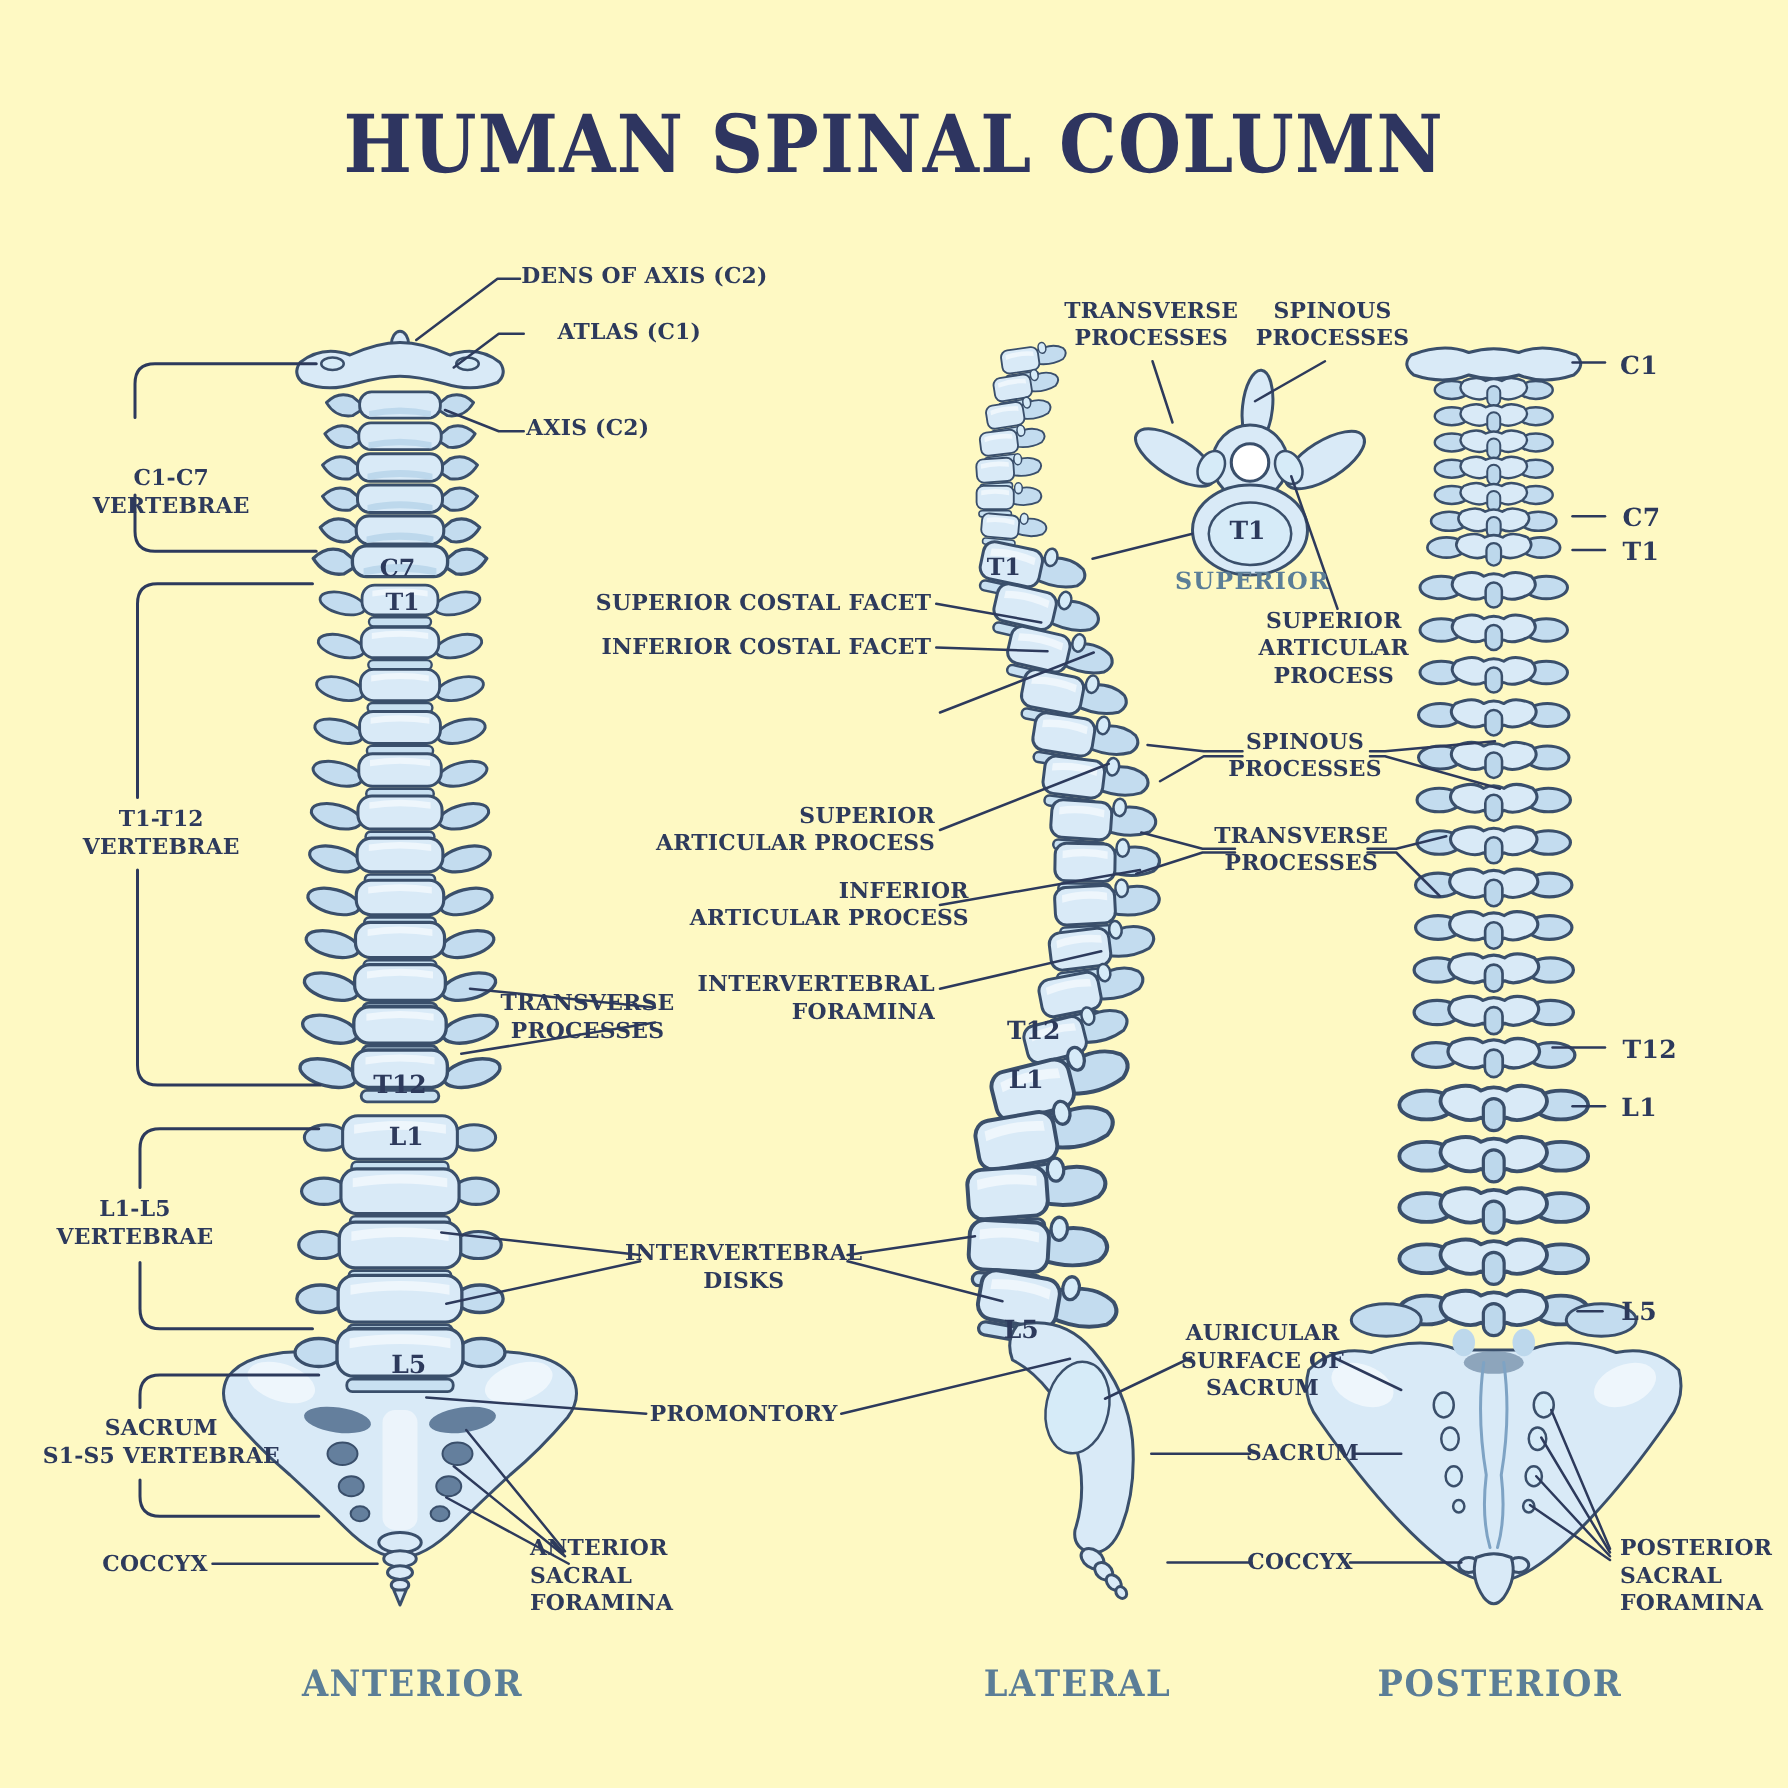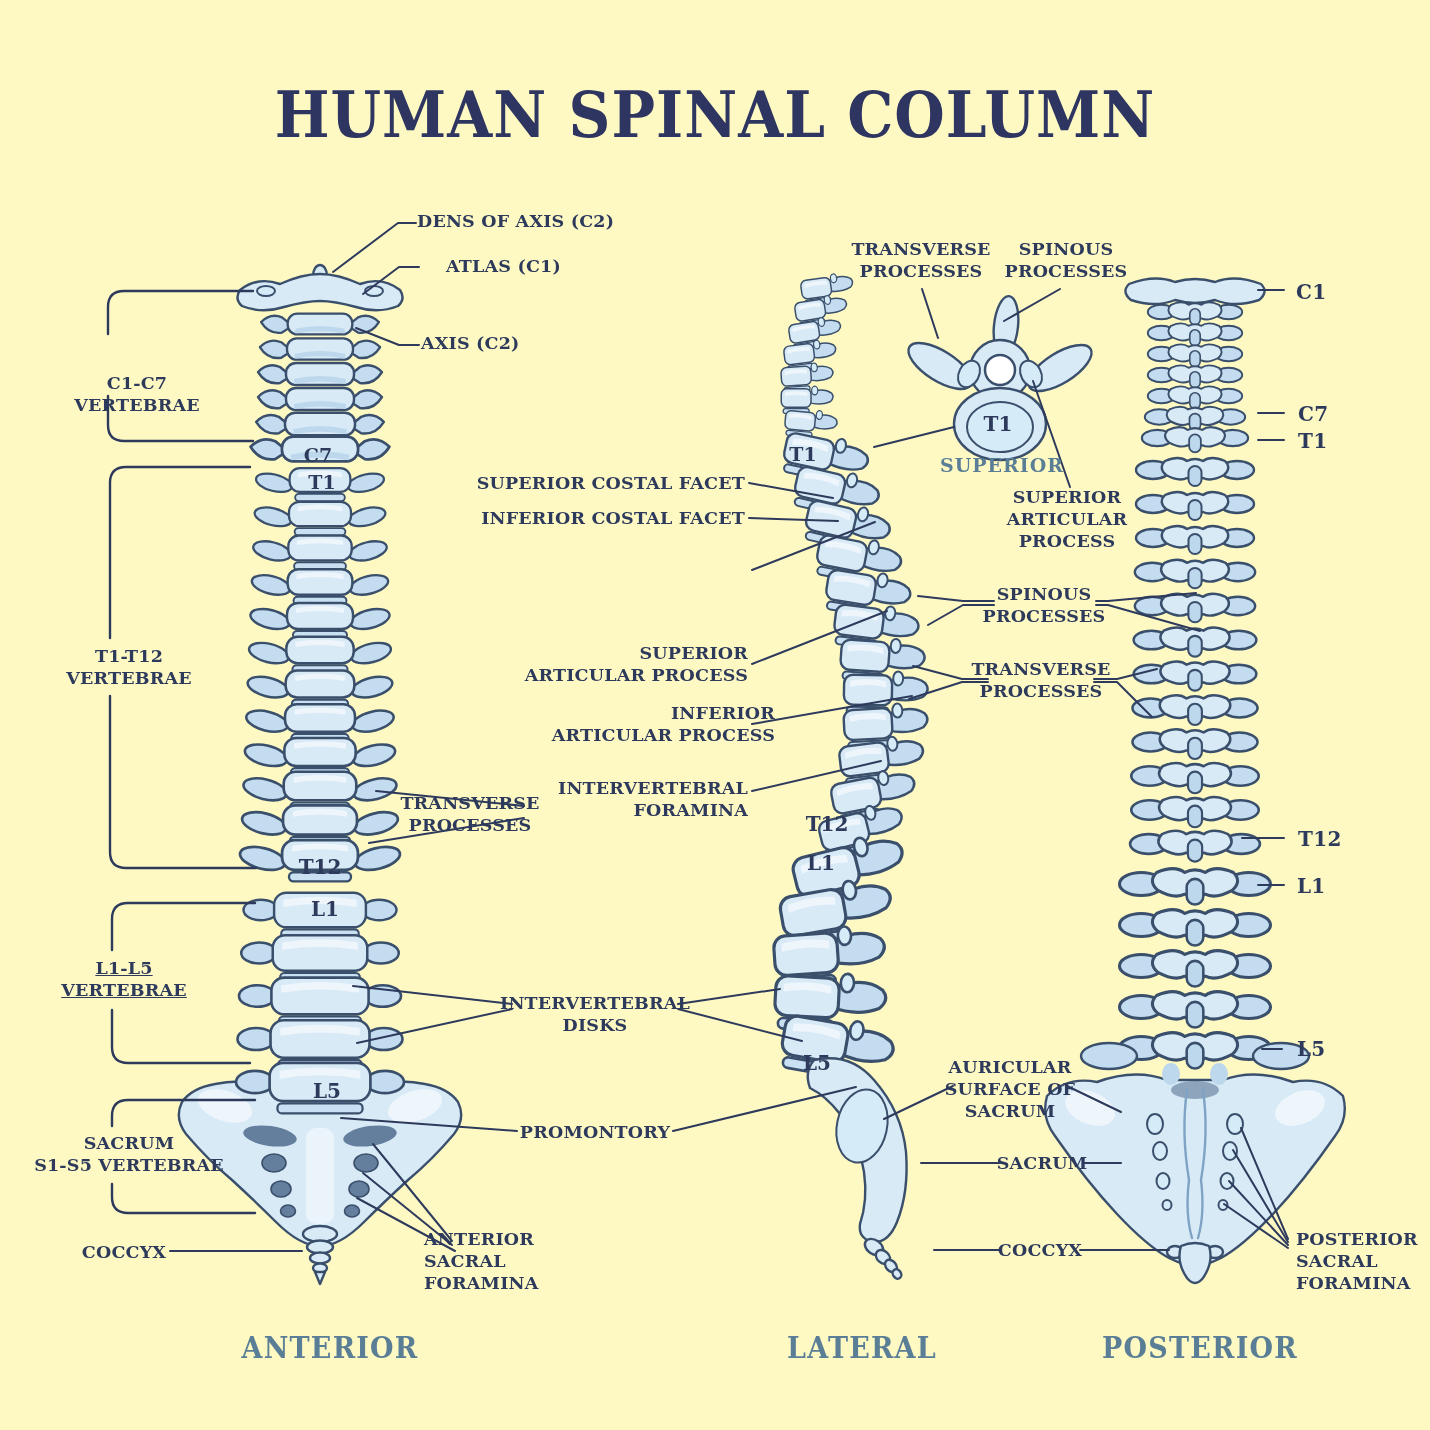--- a/index.html
+++ b/index.html
@@ -305,21 +305,21 @@
 
   <div class="title" style="top:78px;">HUMAN SPINAL COLUMN</div>
 
   <div class="lbl" style="left:417px;top:210px;">DENS OF AXIS (C2)</div>
   <div class="lbl" style="left:446px;top:255px;">ATLAS (C1)</div>
   <div class="lbl" style="left:421px;top:332px;">AXIS (C2)</div>
   <div class="lbl ctr" style="left:137px;top:342px;margin-top:30px;">C1-C7
 VERTEBRAE</div>
   <div class="lbl ctr" style="left:129px;top:645px;">T1-T12
 VERTEBRAE</div>
-  <div class="lbl ctr" style="left:124px;top:957px;text-decoration:underline;">L1-L5
+  <div class="lbl ctr" style="left:108px;top:957px;">L1-L5
 VERTEBRAE</div>
   <div class="lbl ctr" style="left:129px;top:1132px;">SACRUM
 S1-S5 VERTEBRAE</div>
   <div class="lbl ctr" style="left:124px;top:1241px;">COCCYX</div>
   <div class="lbl ctr" style="left:470px;top:792px;">TRANSVERSE
 PROCESSES</div>
   <div class="lbl" style="left:424px;top:1228px;">ANTERIOR
 SACRAL
 FORAMINA</div>
 

